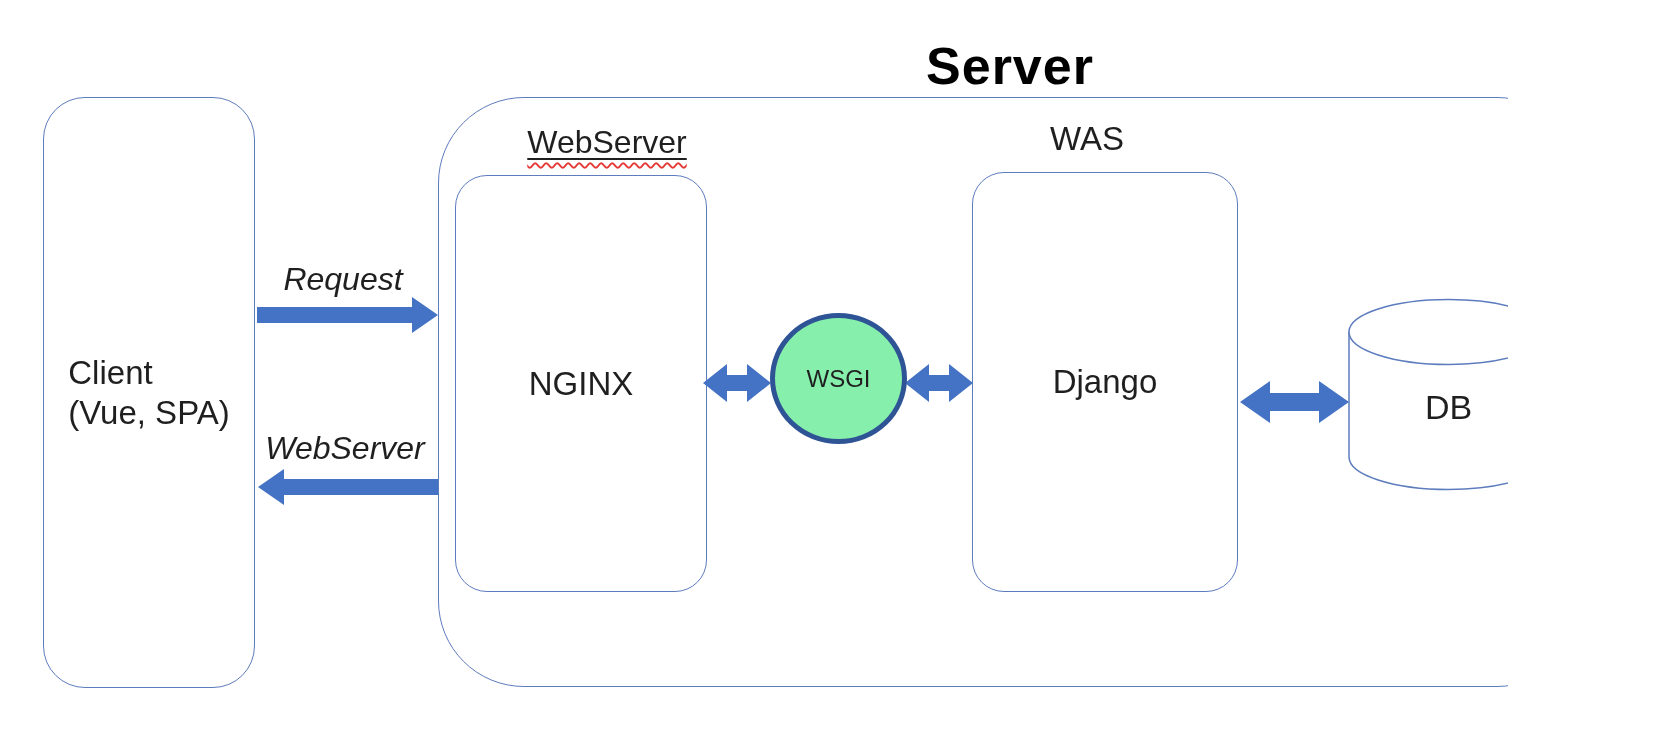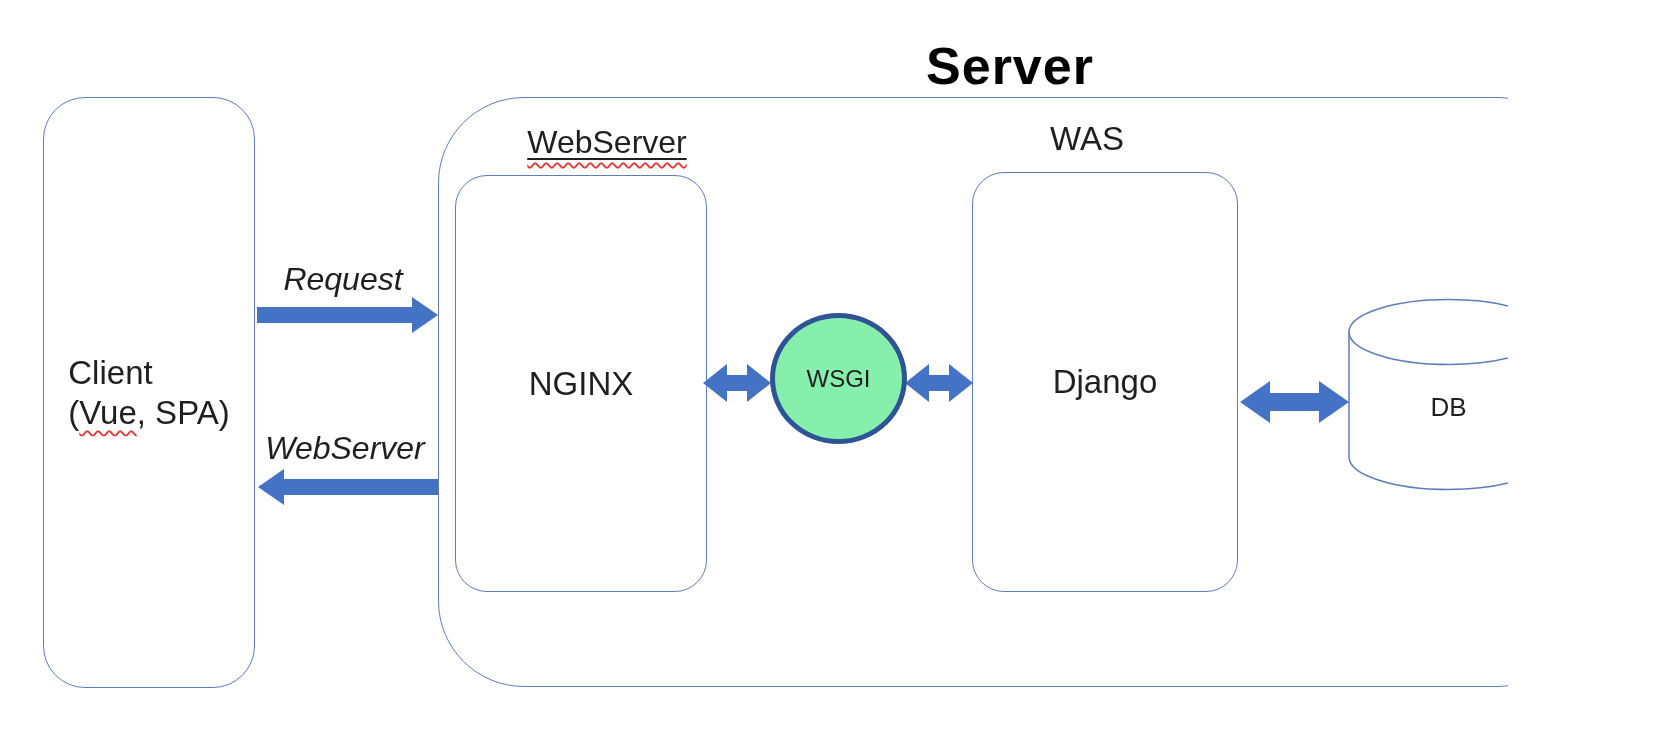--- a/index.html
+++ b/index.html
@@ -78,39 +78,38 @@
     color: #1f1f1f;
   }
 
   .db-label {
     position: absolute;
     left: 1349px; top: 345px;
     width: 199px; height: 124px;
     display: flex;
     align-items: center;
     justify-content: center;
-    font-size: 26px;
+    font-size: 34px;
     color: #1f1f1f;
   }
 
   .underlined-black {
     text-decoration: underline;
     text-decoration-color: #1f1f1f;
     text-decoration-thickness: 2px;
     text-underline-offset: 5px;
   }
   .misspelled {
     text-decoration: underline;
     text-decoration-style: wavy;
     text-decoration-color: #e53935;
     text-decoration-thickness: 2px;
     text-underline-offset: 9px;
   }
   .misspelled-word {
-    text-decoration: underline;
     text-decoration-style: wavy;
     text-decoration-color: #e53935;
     text-decoration-thickness: 2px;
     text-underline-offset: 6px;
   }
 
   .arrow-layer {
     position: absolute;
     left: 0; top: 0;
     width: 1664px; height: 738px;

